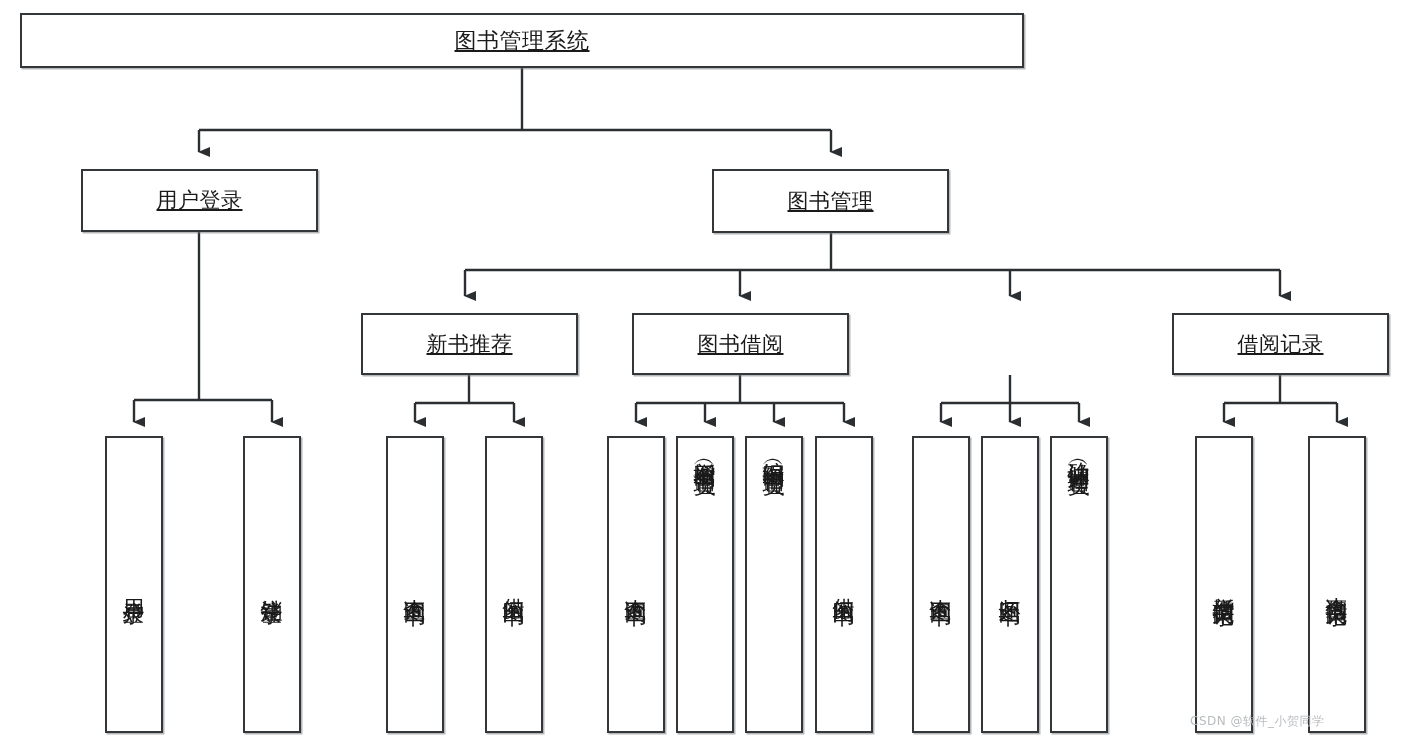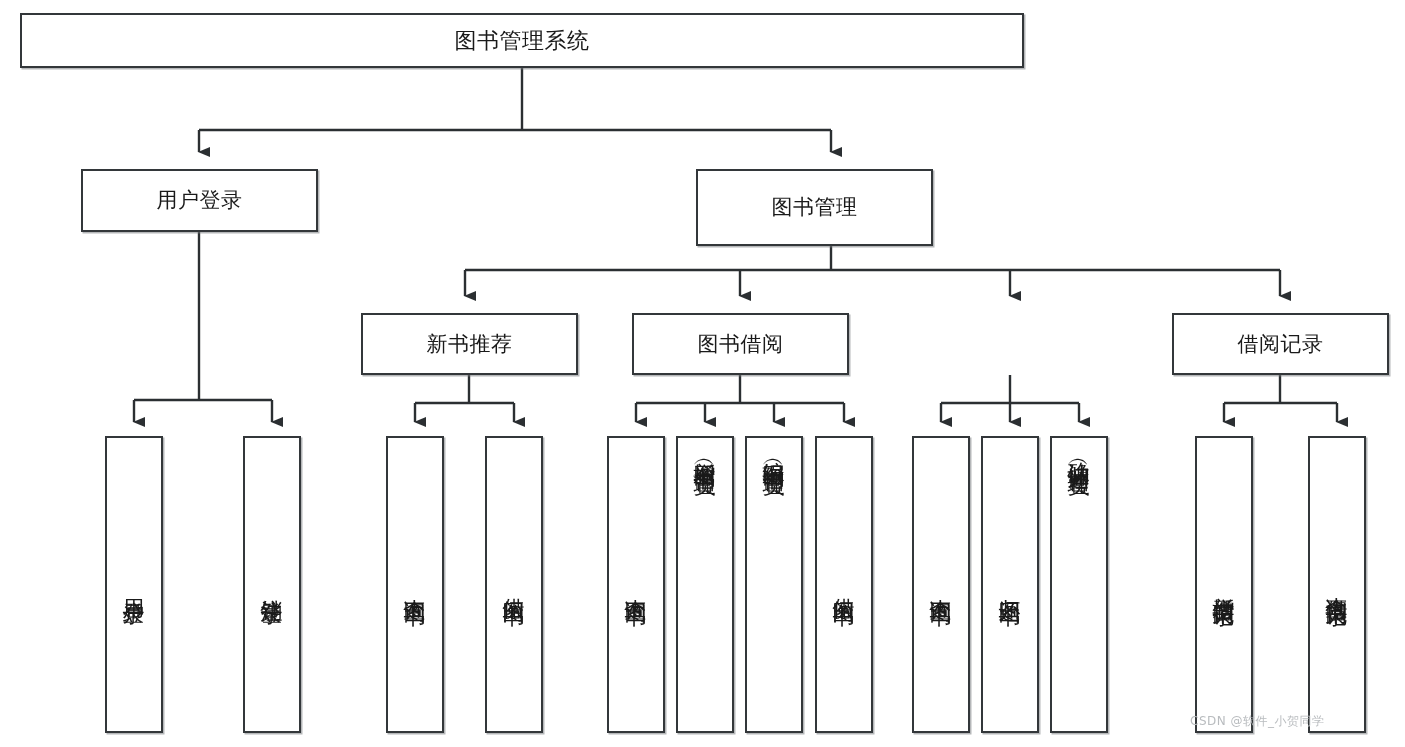--- a/index.html
+++ b/index.html
@@ -40,20 +40,21 @@
   .node .lbl {
     display: block;
     text-align: center;
     line-height: 1.18;
     white-space: nowrap;
   }
   
   .node.h .lbl {
     font-size: 21px;
     letter-spacing: 0.5px;
+    text-decoration: underline;
   }
   .node.root .lbl { font-size: 22px; }
   
   .node.v {
     align-items: flex-start;
     justify-content: center;
     padding-top: 6px;
   }
   .node.v .lbl {
     writing-mode: vertical-rl;
@@ -136,21 +137,21 @@
     </g>
   </svg>
 
   <div class="node h root" style="left:20px; top:13px; width:1004px; height:55px;">
     <span class="lbl">图书管理系统</span>
   </div>
 
   <div class="node h" style="left:81px; top:169px; width:237px; height:63px;">
     <span class="lbl">用户登录</span>
   </div>
-  <div class="node h" style="left:696px; top:169px; width:237px; height:77px;">
+  <div class="node h" style="left:712px; top:169px; width:237px; height:64px;">
     <span class="lbl">图书管理</span>
   </div>
 
   <div class="node h" style="left:361px; top:313px; width:217px; height:62px;">
     <span class="lbl">新书推荐</span>
   </div>
   <div class="node h" style="left:632px; top:313px; width:217px; height:62px;">
     <span class="lbl">图书借阅</span>
   </div>
   <div class="node h" style="left:1172px; top:313px; width:217px; height:62px;">

